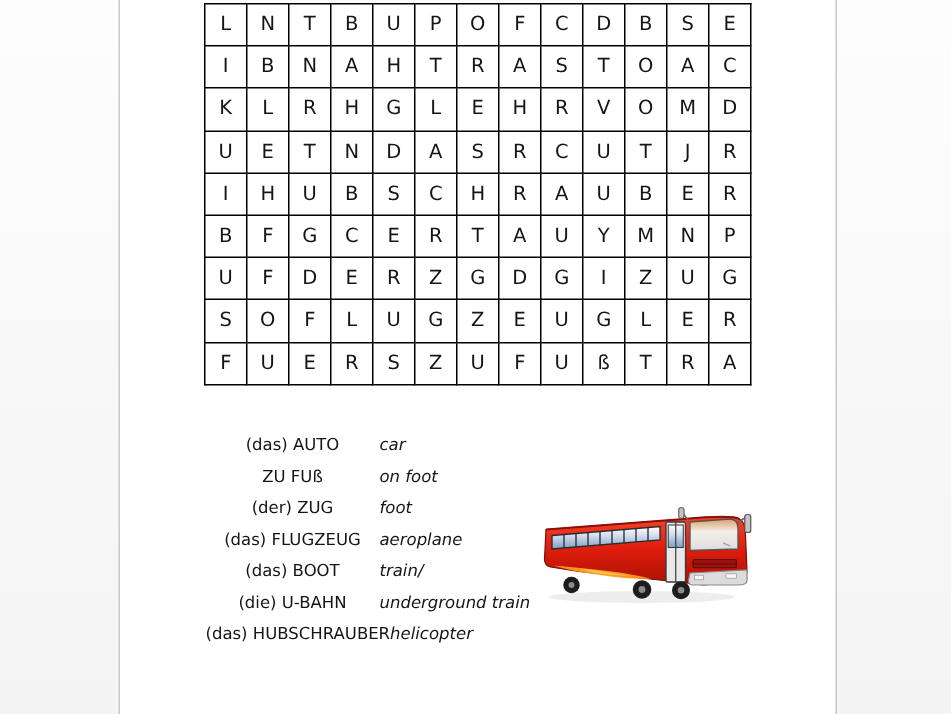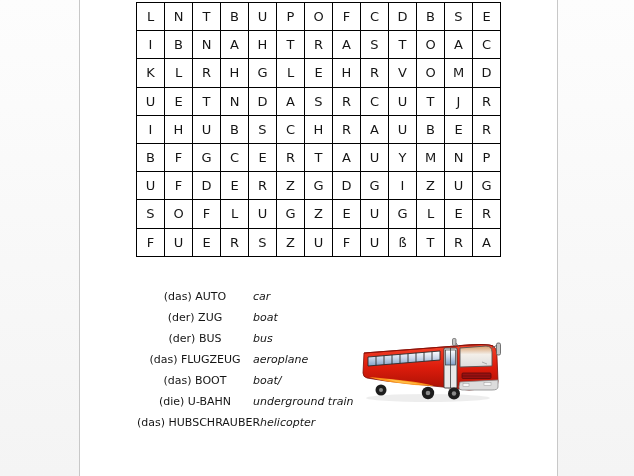--- a/index.html
+++ b/index.html
@@ -177,24 +177,24 @@
           <td>ß</td>
           <td>T</td>
           <td>R</td>
           <td>A</td>
         </tr>
       </tbody>
   </table>
 
   <div class="vocab">
       <div class="vocab-row"><span class="german">(das) AUTO</span><span class="english">car</span></div>
-      <div class="vocab-row"><span class="german">(der) ZUG</span><span class="english">boat</span></div>
-      <div class="vocab-row"><span class="german">(der) BUS</span><span class="english">bus</span></div>
+      <div class="vocab-row"><span class="german">ZU FUß</span><span class="english">on foot</span></div>
+      <div class="vocab-row"><span class="german">(der) ZUG</span><span class="english">foot</span></div>
       <div class="vocab-row"><span class="german">(das) FLUGZEUG</span><span class="english">aeroplane</span></div>
-      <div class="vocab-row"><span class="german">(das) BOOT</span><span class="english">boat/</span></div>
+      <div class="vocab-row"><span class="german">(das) BOOT</span><span class="english">train/</span></div>
       <div class="vocab-row"><span class="german">(die) U-BAHN</span><span class="english">underground train</span></div>
       <div class="vocab-row"><span class="german">(das) HUBSCHRAUBER</span><span class="english">helicopter</span></div>
     </div>
 
   <div class="bus-wrap">
     <svg width="148" height="72" viewBox="0 0 148 72">
       <defs>
         <linearGradient id="bodyG" x1="0" y1="0" x2="0" y2="1">
           <stop offset="0" stop-color="#f4432a"></stop>
           <stop offset="0.5" stop-color="#dd1c0c"></stop>

